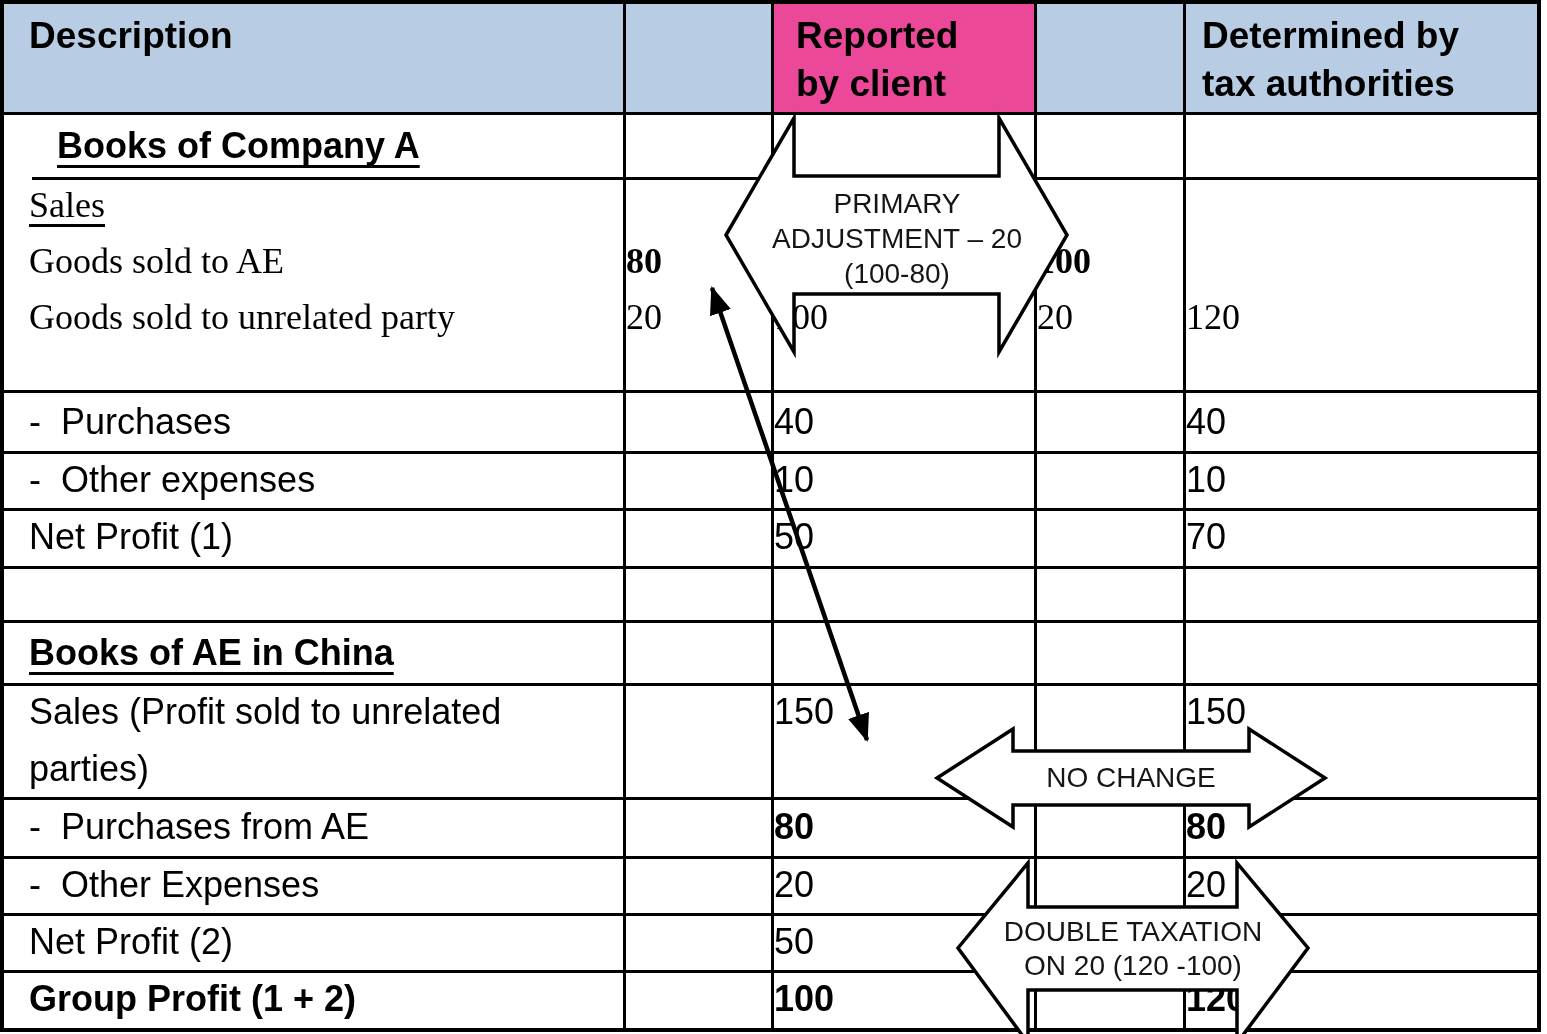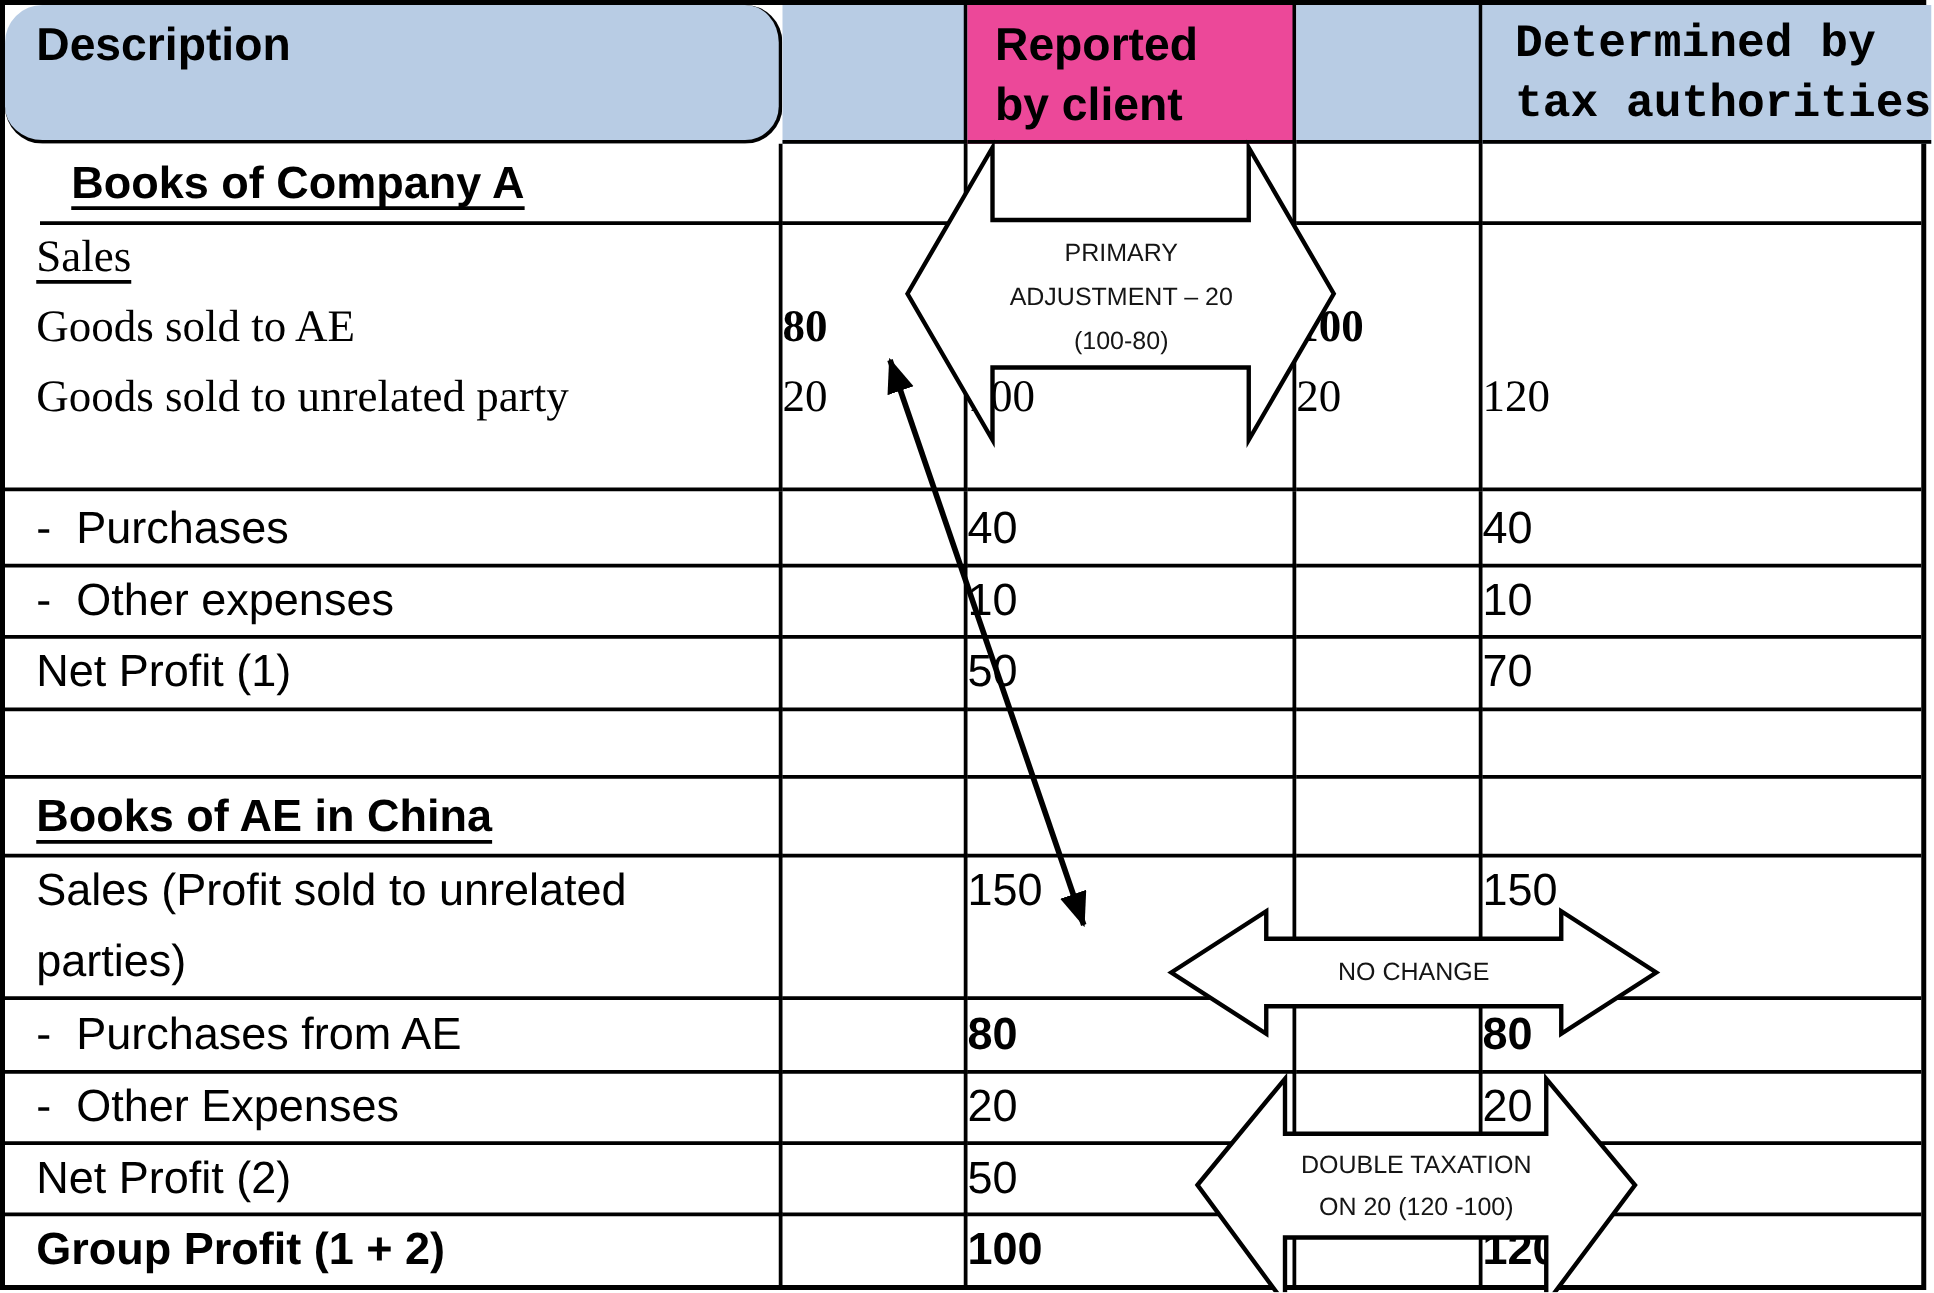--- a/index.html
+++ b/index.html
@@ -20,38 +20,38 @@
   .row:last-child .cell{border-bottom:none;}
   .hdr .cell{background:#b8cce4; font-weight:bold; font-size:37px; line-height:48px; padding-top:8px;}
   .desc{padding-left:25px; white-space:pre; text-align:left;}
   .num{white-space:pre;}
   .b{font-weight:bold;}
   .u{text-decoration:underline; text-decoration-thickness:3px; text-underline-offset:7px;}
   .line{white-space:pre;}
   #arrow-svg{position:absolute; left:0; top:0; z-index:3; pointer-events:none;}
   .arrow-label{
     position:absolute; z-index:4; text-align:center; color:#151515;
-    font-size:20px; line-height:35px; white-space:pre;
+    font-size:28px; line-height:35px; white-space:pre;
   }
   #arrow1-label{left:744px; top:186px; width:306px;}
   #arrow2-label{left:1013px; top:757px; width:236px; line-height:42px;}
   #arrow3-label{left:998px; top:915px; width:270px; line-height:34px;}
 </style>
 </head>
 <body>
 
 <div id="canvas">
 
   <div id="grid">
       <div class="row hdr" style="height: 111px;">
-        <div class="cell desc" style="padding-left: 25px; background: rgb(184, 204, 228); border-radius: 30px;"><div class="line">Description</div></div>
+        <div class="cell desc" style="padding-left: 25px; background: rgb(184, 204, 228);"><div class="line">Description</div></div>
         <div class="cell num" style="background: rgb(184, 204, 228);"></div>
         <div class="cell num" style="text-align: left; padding-left: 22px; background: #ec4899;"><div class="line">Reported</div><div class="line">by client</div></div>
         <div class="cell num" style="background: rgb(184, 204, 228);"></div>
-        <div class="cell num" style="text-align: left; padding-left: 26px; background: rgb(184, 204, 228); font-family: Liberation Mono, monospace;"><div class="line">Determined by</div><div class="line">tax authorities</div></div>
+        <div class="cell num" style="text-align: left; padding-left: 16px; background: rgb(184, 204, 228);"><div class="line">Determined by</div><div class="line">tax authorities</div></div>
       </div>
       <div class="row" style="height: 62px;">
         <div class="cell desc" style="line-height: 62px; margin-left: 28px;"><div class="line b u">Books of Company A</div></div>
         <div class="cell num" style="line-height: 62px;"></div>
         <div class="cell num" style="line-height: 62px;"></div>
         <div class="cell num" style="line-height: 62px;"></div>
         <div class="cell num" style="line-height: 62px;"></div>
       </div>
       <div class="row" style="height: 216px; font-family: Liberation Serif, serif;">
         <div class="cell desc" style="line-height: 56px;"><div class="line u">Sales</div><div class="line">Goods sold to AE</div><div class="line">Goods sold to unrelated party</div></div>

